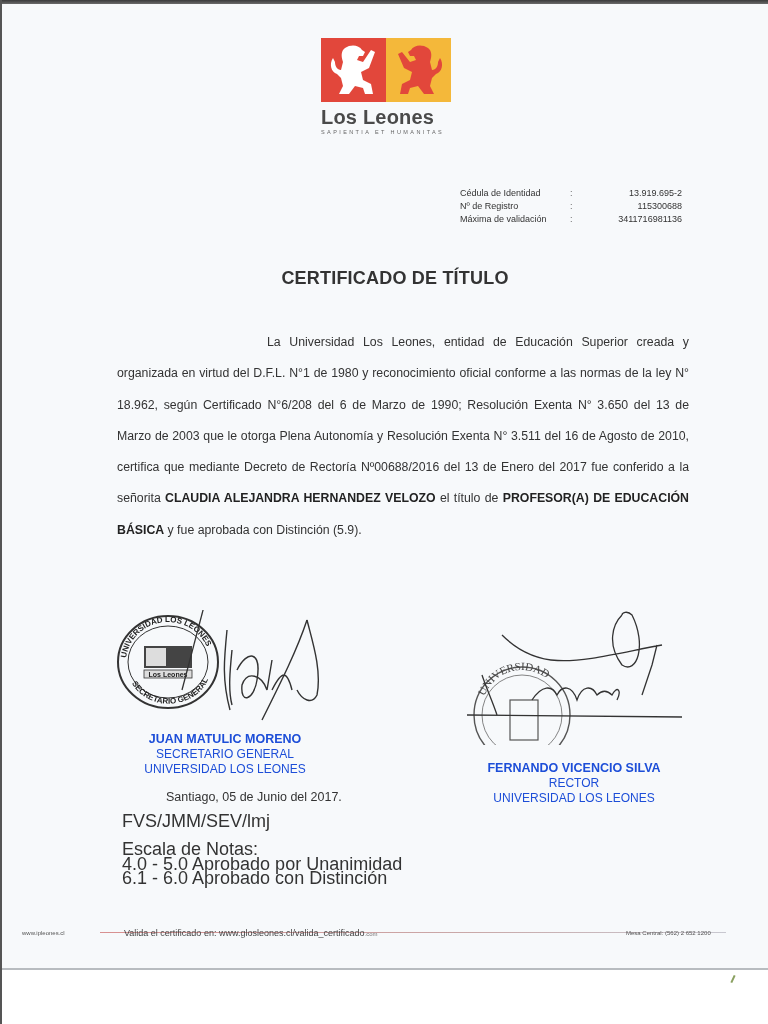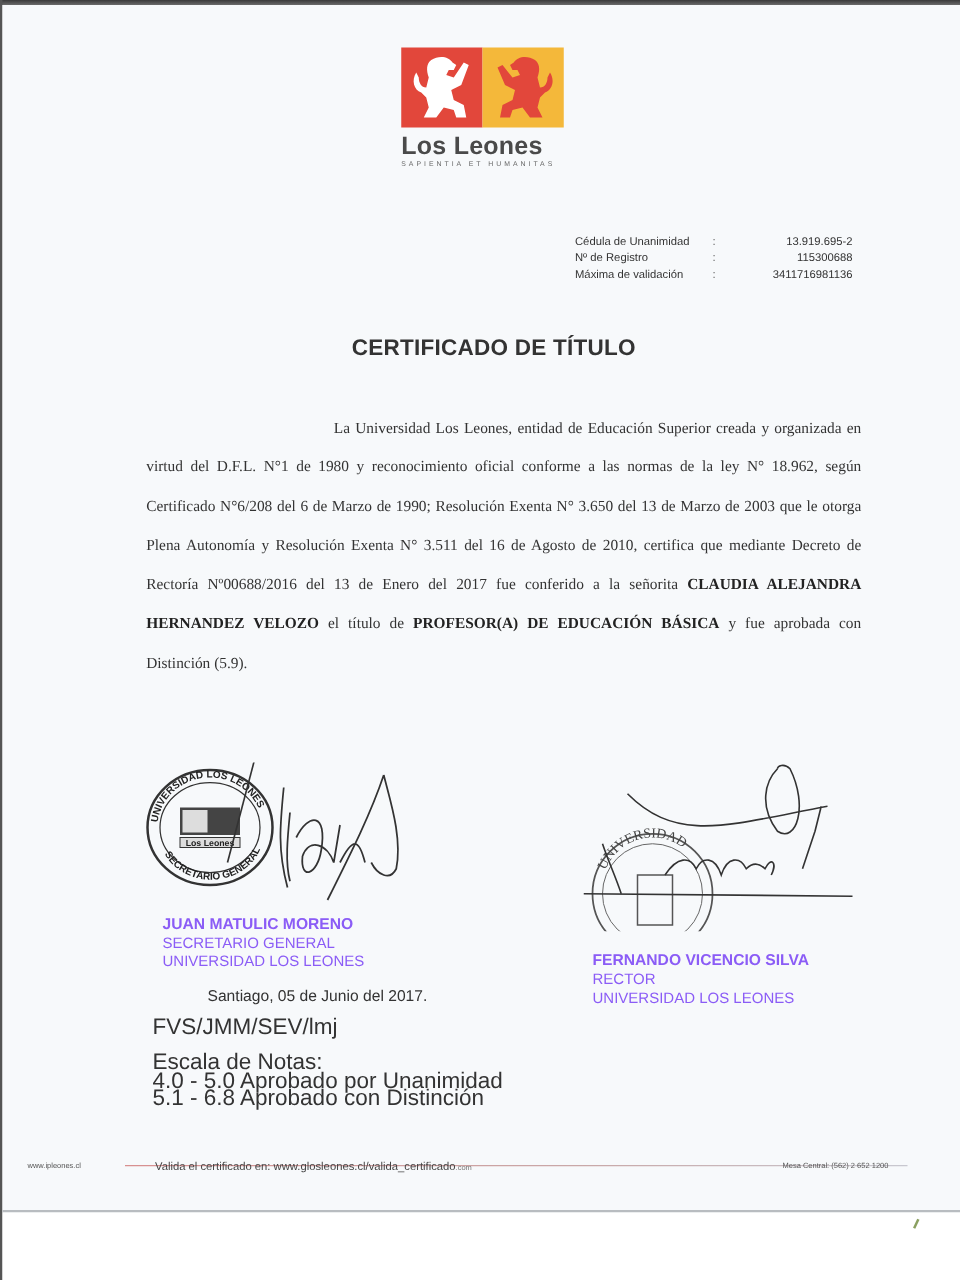--- a/index.html
+++ b/index.html
@@ -54,30 +54,30 @@
 
     .title {
       position: absolute; left: 0; top: 268px; width: 790px; text-align: center;
       font-size: 18px; font-weight: bold; color: #333; letter-spacing: 0.2px;
     }
 
     .body-text {
       position: absolute; left: 117px; top: 327px; width: 572px;
       font-size: 12.3px; line-height: 31.3px; color: #333; text-align: justify;
     }
-    .body-text p { margin: 0; font-family: Liberation Serif, serif; }
+    .body-text p { margin: 0; }
     .body-text .indent { display: inline-block; width: 150px; }
     .body-text b { font-weight: bold; color: #222; }
 
     
     .sig-left { position: absolute; left: 112px; top: 610px; width: 240px; height: 120px; }
     .sig-right { position: absolute; left: 462px; top: 605px; width: 240px; height: 140px; }
     .sig-left svg, .sig-right svg { position: absolute; left: 0; top: 0; }
 
-    .signer { position: absolute; color: #8b5cf6; }
+    .signer { position: absolute; text-align: center; color: #1d4ed8; }
     .signer .nm { font-weight: bold; font-size: 12.5px; line-height: 16px; }
     .signer .rl { font-size: 12px; line-height: 15px; }
     .signer-left { left: 130px; top: 731px; width: 190px; }
     .signer-right { left: 474px; top: 760px; width: 200px; }
 
     .place-date { position: absolute; left: 122px; top: 790px; font-size: 12.5px; color: #333; margin-left: 44px; }
     .ref { position: absolute; left: 122px; top: 811px; font-size: 18px; color: #333; }
     .scale { position: absolute; left: 122px; top: 842px; font-size: 18px; line-height: 14.5px; color: #333; }
 
     
@@ -112,21 +112,21 @@
         <path fill="#e2473b" d="M36 6 C30 2 22 3 19 8 L16 10 L18 14 L22 14 L24 18 L18 20 L10 10 L6 12 L12 26 L20 30 L18 38 L10 42 L8 52 L16 52 L18 46 L26 44 L32 52 L42 52 L38 44 L40 36 L44 32 C50 30 52 22 48 16 L46 20 C46 24 44 28 40 28 L38 20 C40 14 40 9 36 6 Z"></path>
       </svg>
     </div>
   </div>
   <div class="logo-name">Los Leones</div>
   <div class="logo-tagline">SAPIENTIA ET HUMANITAS</div>
 </div>
 
 <div class="idblock">
   <div class="idrow">
-    <span class="lbl">Cédula de Unanimidad</span>
+    <span class="lbl">Cédula de Identidad</span>
     <span class="col">:</span>
     <span class="val">13.919.695-2</span>
   </div>
   <div class="idrow">
     <span class="lbl">Nº de Registro</span>
     <span class="col">:</span>
     <span class="val">115300688</span>
   </div>
   <div class="idrow">
     <span class="lbl">Máxima de validación</span>
@@ -181,19 +181,19 @@
   <div class="rl">RECTOR</div>
   <div class="rl">UNIVERSIDAD LOS LEONES</div>
 </div>
 
 <div class="place-date">Santiago, 05 de Junio del 2017.</div>
 <div class="ref">FVS/JMM/SEV/lmj</div>
 
 <div class="scale">
   <div>Escala de Notas:</div>
   <div>4.0 - 5.0 Aprobado por Unanimidad</div>
-  <div>5.1 - 6.8 Aprobado con Distinción</div>
+  <div>6.1 - 6.0 Aprobado con Distinción</div>
 </div>
 
 <div class="footer-line"></div>
 <div class="footer-left">www.ipleones.cl</div>
 <div class="footer-mid"><span>Valida el certificado en: www.glosleones.cl/valida_certificado</span><span class="ghost">.com</span></div>
 <div class="footer-right">Mesa Central: (562) 2 652 1200</div>
 
 </body></html>

